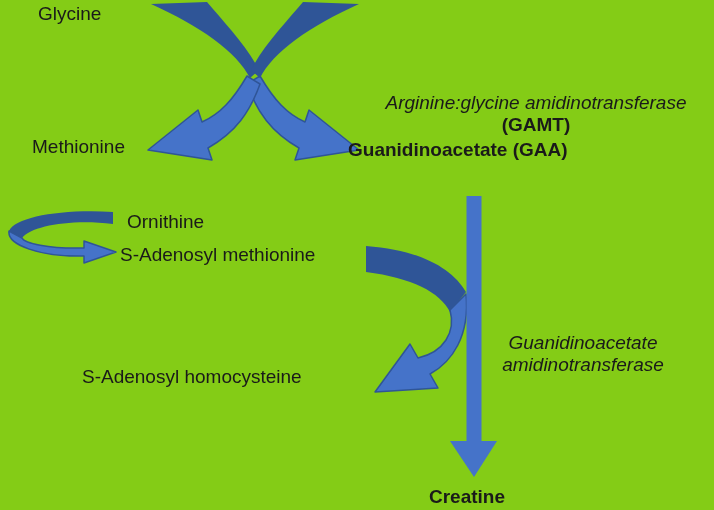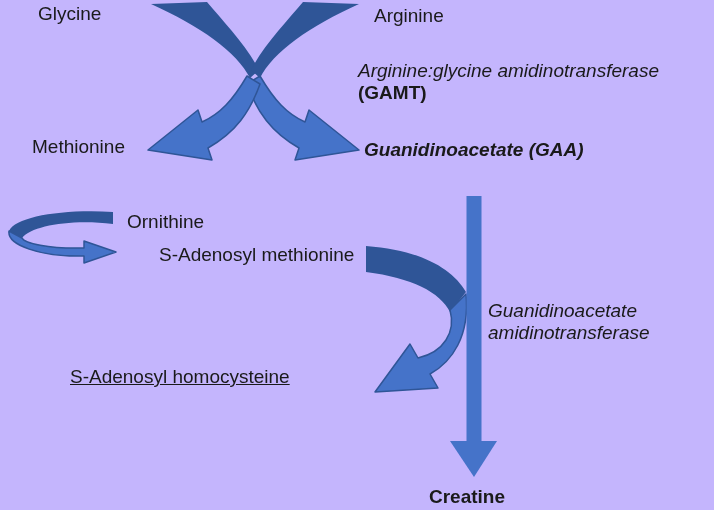--- a/index.html
+++ b/index.html
@@ -1,24 +1,24 @@
 <!DOCTYPE html>
 <html><head>
 <meta charset="utf-8">
 <style>
   html,body{margin:0;padding:0;background:#fff;}
   #canvas{
-    position:relative;width:714px;height:510px;background:#c4b5fd;
+    position:relative;width:714px;height:510px;background:#84cc16;
     font-family:"Liberation Sans","DejaVu Sans",sans-serif;color:#1a1a1a;overflow:hidden;
   }
   #arrow-layer{position:absolute;left:0;top:0;width:714px;height:510px;}
   .lbl{position:absolute;font-size:19px;line-height:1.15;white-space:nowrap;}
   .bold{font-weight:bold;}
   .ital{font-style:italic;}
-  .center{white-space:normal;}
+  .center{text-align:center;white-space:normal;margin-top:32px;}
   .fill-dark{fill:#2F5597;stroke:none;}
   .fill-light{fill:#4573C9;stroke:#2F5597;stroke-width:1.5;stroke-linejoin:round;}
   .fill-light-noline{fill:#4573C9;stroke:none;}
 </style>
 </head>
 <body>
 
 <div id="canvas">
 
   <svg id="arrow-layer" viewBox="0 0 714 510" xmlns="http://www.w3.org/2000/svg" aria-hidden="true">
@@ -43,37 +43,36 @@
     </g>
 
     <g>
       <rect class="fill-light-noline" x="466.5" y="196" width="15" height="247"></rect>
       <path class="fill-light-noline" d="M 450,441 L 497,441 L 474,477 Z"></path>
     </g>
   </svg>
 
   <div class="lbl" style="left:38px;top:3px;">Glycine</div>
 
-  <div class="lbl" style="left:374px;top:5px;">Arginine</div>
 
   <div class="lbl center" style="left:358px;top:60px;width:356px;">
     <div class="ital">Arginine:glycine amidinotransferase</div>
     <div class="bold">(GAMT)</div>
   </div>
 
   <div class="lbl" style="left:32px;top:136px;">Methionine</div>
 
-  <div class="lbl bold" style="left:364px;top:139px;font-style:italic;">Guanidinoacetate (GAA)</div>
+  <div class="lbl bold" style="left:348px;top:139px;">Guanidinoacetate (GAA)</div>
 
   <div class="lbl" style="left:127px;top:211px;">Ornithine</div>
 
-  <div class="lbl" style="left:120px;top:244px;margin-left:39px;">S-Adenosyl methionine</div>
+  <div class="lbl" style="left:120px;top:244px;">S-Adenosyl methionine</div>
 
   <div class="lbl center" style="left:488px;top:300px;width:190px;">
     <div class="ital">Guanidinoacetate</div>
     <div class="ital">amidinotransferase</div>
   </div>
 
-  <div class="lbl" style="left:70px;top:366px;text-decoration:underline;">S-Adenosyl homocysteine</div>
+  <div class="lbl" style="left:82px;top:366px;">S-Adenosyl homocysteine</div>
 
   <div class="lbl bold" style="left:429px;top:486px;">Creatine</div>
 
 </div>
 
 </body></html>

